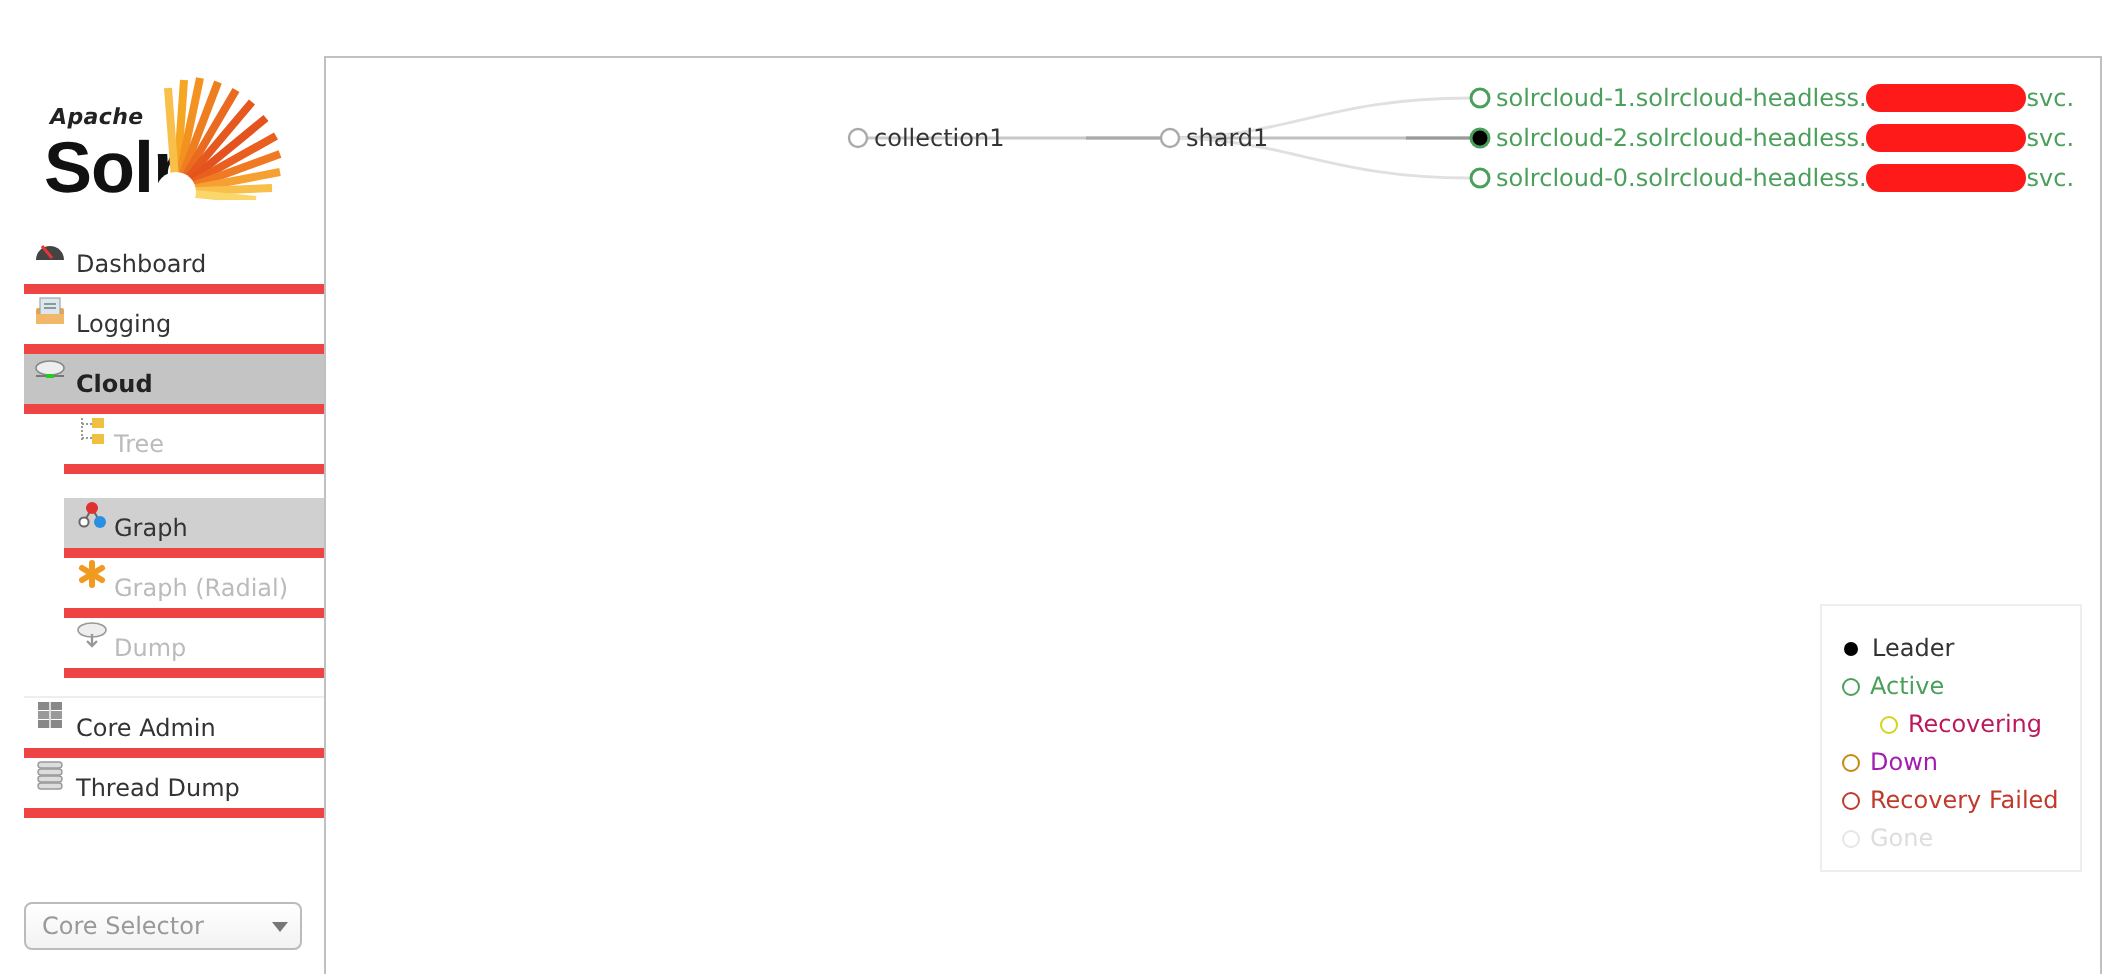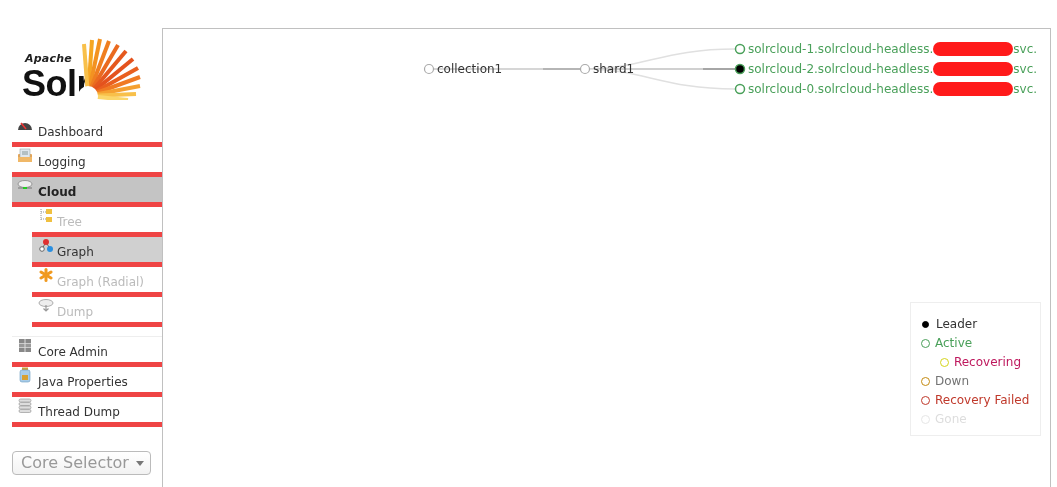--- a/index.html
+++ b/index.html
@@ -10,25 +10,25 @@
   #logo .apache { position: absolute; left: 3px; top: 16px; font-size: 11px; font-weight: bold; color: #222; letter-spacing: 0.2px; font-style: italic; }
   #logo .solr { position: absolute; left: 0px; top: 27px; font-size: 36px; font-weight: bold; color: #111; letter-spacing: -0.5px; font-family: "Liberation Sans", sans-serif; }
   #logo svg { position: absolute; left: 56px; top: 0px; }
 
   #sidebar { position: absolute; left: 12px; top: 117px; width: 150px; }
   .nav-item { position: relative; height: 30px; line-height: 30px; border-bottom: 5px solid #ef4444; display: flex; padding-left: 5px; color: #333; font-size: 12px; cursor: pointer; }
   .nav-item .ico { width: 16px; height: 16px; margin-right: 5px; display: inline-flex; align-items: center; justify-content: center; }
   .nav-item.active { background: #c4c4c4; font-weight: bold; color: #222; }
   .sub { padding-left: 20px; }
   .sub .nav-item { padding-left: 0; padding-left: 6px; color: #bbb; }
-  .sub .nav-item.active { background: #d0d0d0; color: #333; font-weight: normal; }
+  .sub .nav-item.active { background: #d0d0d0; color: #333; font-weight: normal; margin-top: 12px; }
   .sub .nav-item .ico { margin-right: 3px; }
   .spacer { height: 10px; border-bottom: 1px solid #eee; }
 
-  #core-selector { position: absolute; left: 12px; top: 451px; width: 139px; height: 24px; border: 1px solid #bbb; border-radius: 4px; background: linear-gradient(#fff, #f2f2f2); color: #999; font-size: 16px; padding-left: 8px; line-height: 22px; cursor: pointer; }
+  #core-selector { position: absolute; left: 12px; top: 451px; width: 139px; height: 24px; border: 1px solid #bbb; border-radius: 4px; background: linear-gradient(#fff, #f2f2f2); color: #999; font-size: 12px; padding-left: 8px; line-height: 22px; cursor: pointer; }
   #core-selector .caret { position: absolute; right: 6px; top: 9px; width: 0; height: 0; border-left: 4px solid transparent; border-right: 4px solid transparent; border-top: 5px solid #777; }
 
   #content { position: absolute; left: 162px; top: 28px; width: 889px; height: 470px; border-top: 1px solid #c0c0c0; border-left: 1px solid #c0c0c0; border-right: 1px solid #c0c0c0; }
 
   #graph { position: absolute; left: 0; top: 0; }
   .node-label { position: absolute; font-size: 12px; white-space: nowrap; line-height: 14px; }
   .node-label.plain { color: #333; }
   .node-label.replica { color: #4aa05a; }
   .redact { display: inline-block; width: 80px; height: 14px; background: #ff1a1a; border-radius: 7px; vertical-align: middle; margin-top: -2px; }
 
@@ -147,30 +147,20 @@
           <rect x="1" y="1" width="12" height="4" fill="#888"></rect>
           <rect x="1" y="5.5" width="12" height="4" fill="#999"></rect>
           <rect x="1" y="10" width="12" height="4" fill="#888"></rect>
           <line x1="7" y1="1" x2="7" y2="14" stroke="#ddd"></line>
         </svg>
     </span>
     <span>Core Admin</span>
   </div>
   <div class="nav-item">
     <span class="ico">
-      <svg width="12" height="16" viewBox="0 0 12 16">
-          <rect x="3" y="0.5" width="6" height="2.5" fill="#c9a040"></rect>
-          <rect x="1" y="3" width="10" height="12" rx="2" fill="#a8cce8" stroke="#6a9ac0" stroke-width="0.6"></rect>
-          <rect x="3" y="8" width="6" height="5" fill="#d8a030"></rect>
-        </svg>
-    </span>
-    <span>Java Properties</span>
-  </div>
-  <div class="nav-item">
-    <span class="ico">
       <svg width="14" height="15" viewBox="0 0 14 15">
           <g fill="#ddd" stroke="#999" stroke-width="0.7">
             <rect x="1" y="1" width="12" height="3" rx="1.5"></rect>
             <rect x="1" y="4.5" width="12" height="3" rx="1.5"></rect>
             <rect x="1" y="8" width="12" height="3" rx="1.5"></rect>
             <rect x="1" y="11.5" width="12" height="3" rx="1.5"></rect>
           </g>
         </svg>
     </span>
     <span>Thread Dump</span>
@@ -219,21 +209,21 @@
       <span>Leader</span>
     </div>
     <div class="legend-item" style="color:#4aa05a;">
       <span class="dot" style="border-color:#4aa05a;"></span>
       <span>Active</span>
     </div>
     <div class="legend-item" style="color:#be185d;justify-content:center;">
       <span class="dot" style="border-color:#d4d41a;"></span>
       <span>Recovering</span>
     </div>
-    <div class="legend-item" style="color:#737373;">
+    <div class="legend-item" style="color:#a21caf;">
       <span class="dot" style="border-color:#c48a10;"></span>
       <span>Down</span>
     </div>
     <div class="legend-item" style="color:#c0392b;">
       <span class="dot" style="border-color:#c0392b;"></span>
       <span>Recovery Failed</span>
     </div>
     <div class="legend-item" style="color:#dddddd;">
       <span class="dot" style="border-color:#e6e6e6;"></span>
       <span>Gone</span>

